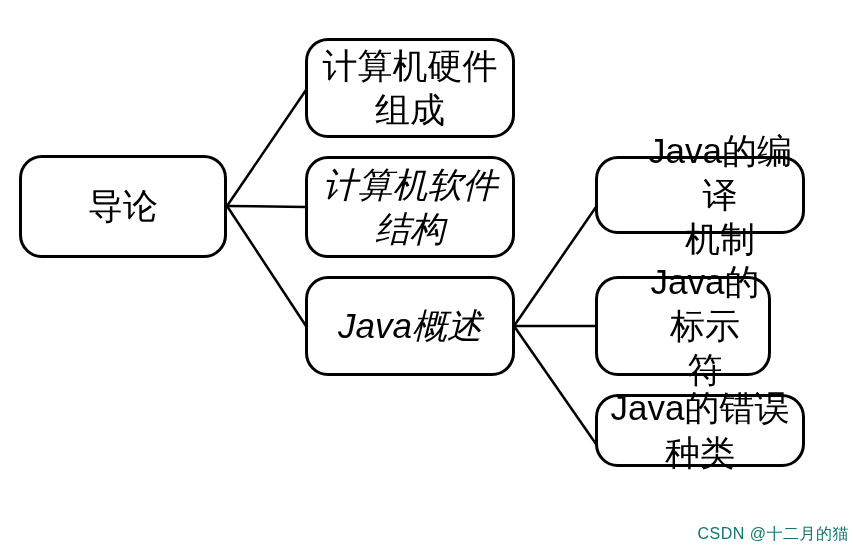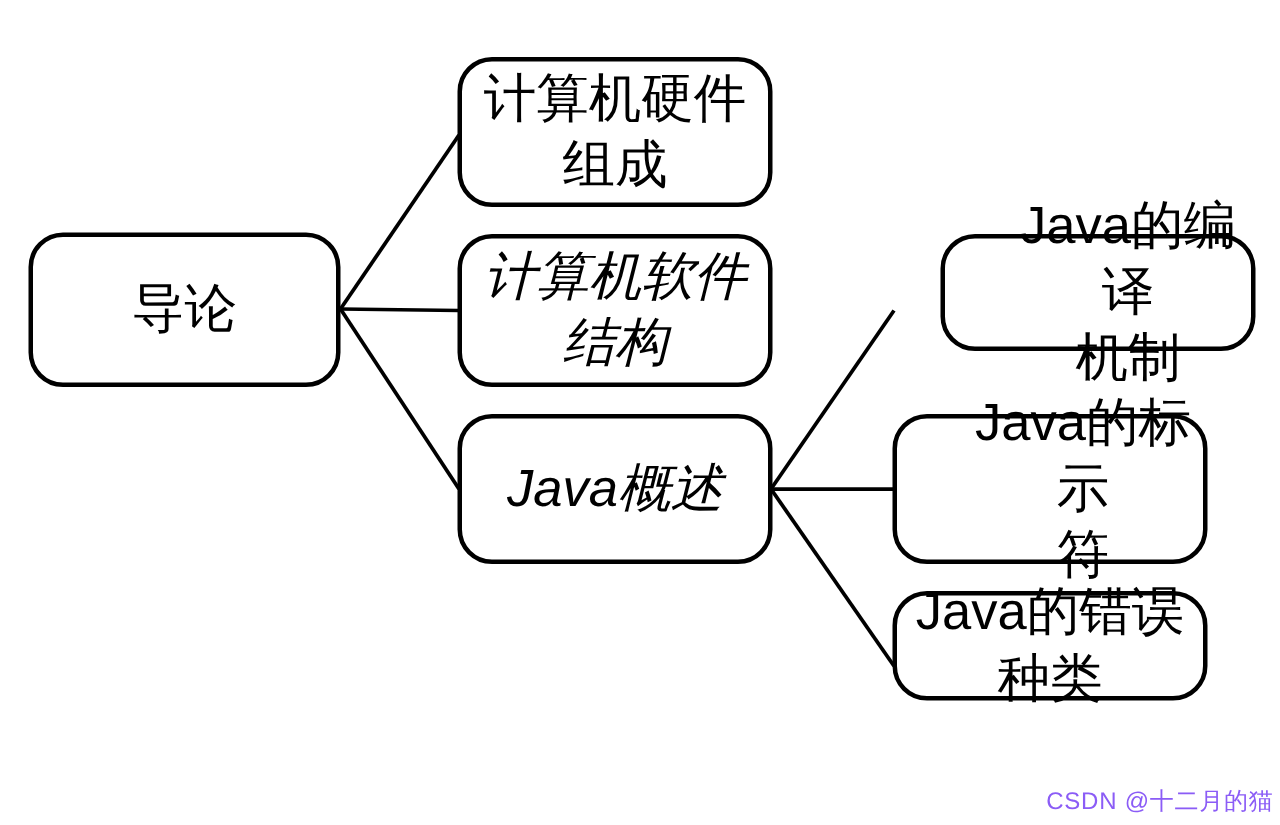--- a/index.html
+++ b/index.html
@@ -38,29 +38,29 @@
   .node .label {
     font-size: 35px;
     line-height: 1.26;
     color: #000000;
     white-space: pre-line;
   }
   .node-root   { left: 19px;  top: 155px; width: 208px; height: 103px; }
   .node-l1-a   { left: 305px; top: 38px;  width: 210px; height: 100px; }
   .node-l1-b   { left: 305px; top: 156px; width: 210px; height: 102px; font-style: italic; }
   .node-l1-c   { left: 305px; top: 276px; width: 210px; height: 100px; font-style: italic; }
-  .node-l2-a   { left: 627px; top: 156px; width: 210px; height: 78px; padding-left: 40px; }
-  .node-l2-b   { left: 595px; top: 276px; width: 210px; height: 100px; padding-left: 44px; }
+  .node-l2-a   { left: 595px; top: 156px; width: 210px; height: 78px; padding-left: 40px; }
+  .node-l2-b   { left: 595px; top: 276px; width: 176px; height: 100px; padding-left: 44px; }
   .node-l2-c   { left: 595px; top: 394px; width: 210px; height: 73px; }
   .watermark {
     position: absolute;
     right: 4px;
     top: 524px;
     font-size: 16px;
-    color: #8b5cf6;
+    color: #0f766e;
     letter-spacing: 0.5px;
   }
 </style>
 </head>
 <body>
 
 <div class="canvas">
 
   <svg class="edges-svg" width="853" height="550" viewBox="0 0 853 550">
     <line x1="227" y1="206" x2="306" y2="90"></line>

